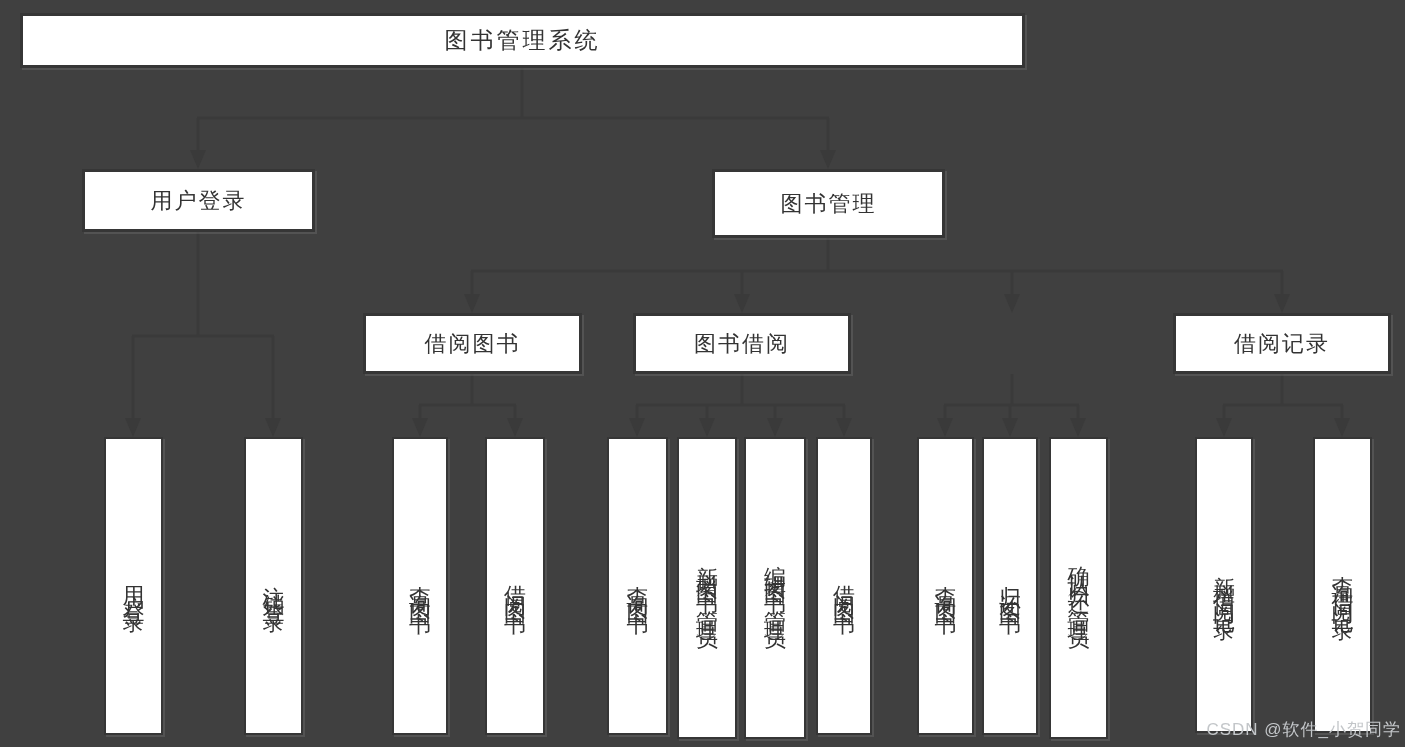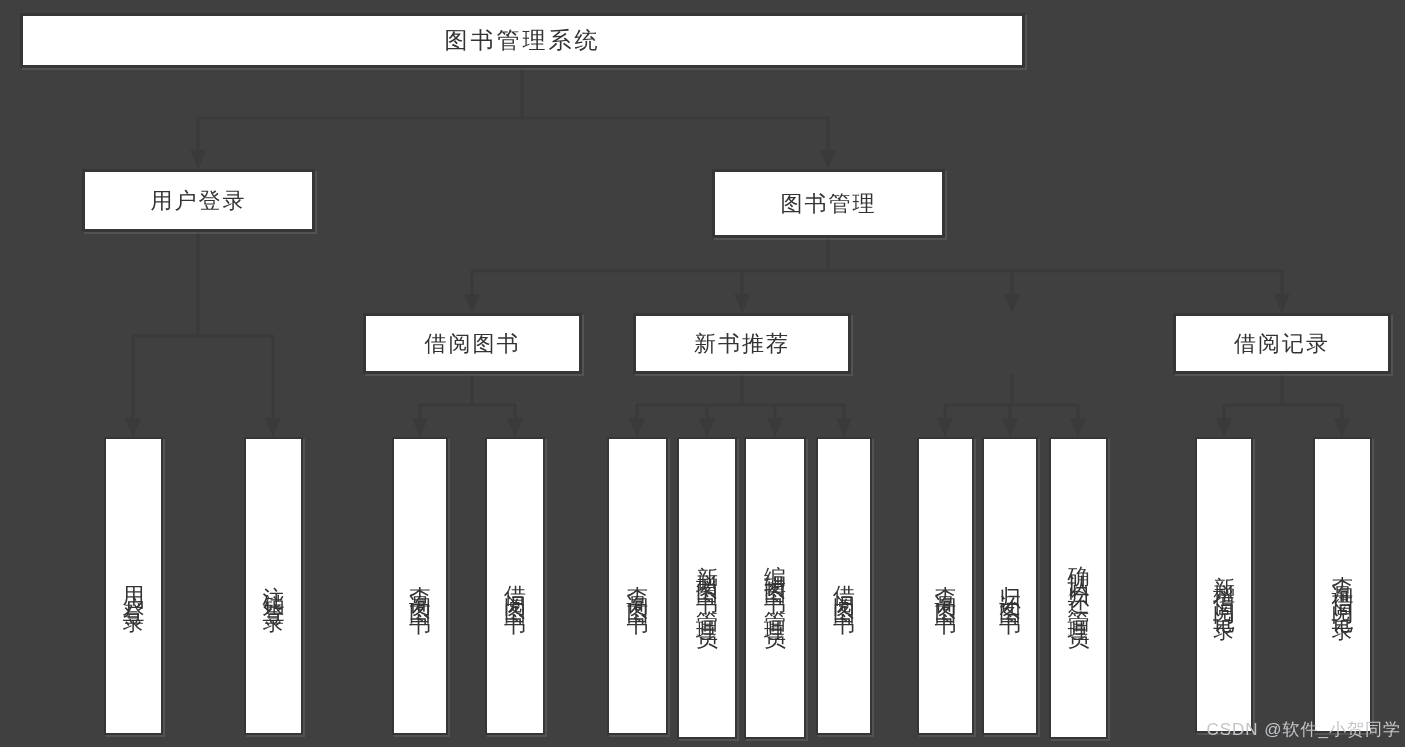--- a/index.html
+++ b/index.html
@@ -121,21 +121,21 @@
       <polygon points="1342,437 1334,418 1350,418"></polygon>
     </g>
   </svg>
 
   <div class="node h-node root-node" style="left:20px; top:13px; width:1005px; height:55px;">图书管理系统</div>
 
   <div class="node h-node" style="left:82px; top:169px; width:233px; height:63px;">用户登录</div>
   <div class="node h-node" style="left:712px; top:169px; width:233px; height:69px;">图书管理</div>
 
   <div class="node h-node" style="left:363px; top:313px; width:219px; height:61px;">借阅图书</div>
-  <div class="node h-node" style="left:633px; top:313px; width:218px; height:61px;">新书推荐</div>
+  <div class="node h-node" style="left:633px; top:313px; width:218px; height:61px;">图书借阅</div>
   <div class="node h-node" style="left:1173px; top:313px; width:218px; height:61px;">借阅记录</div>
 
   <div class="node leaf" style="left:104px; top:437px; width:59px; height:298px;">用户登录</div>
   <div class="node leaf" style="left:244px; top:437px; width:59px; height:298px;">注销登录</div>
 
   <div class="node leaf" style="left:392px; top:437px; width:56px; height:298px;">查询图书</div>
   <div class="node leaf" style="left:485px; top:437px; width:60px; height:298px;">借阅图书</div>
 
   <div class="node leaf" style="left:607px; top:437px; width:61px; height:298px;">查询图书</div>
   <div class="node leaf" style="left:677px; top:437px; width:60px; height:302px;">新增图书（管理员）</div>

